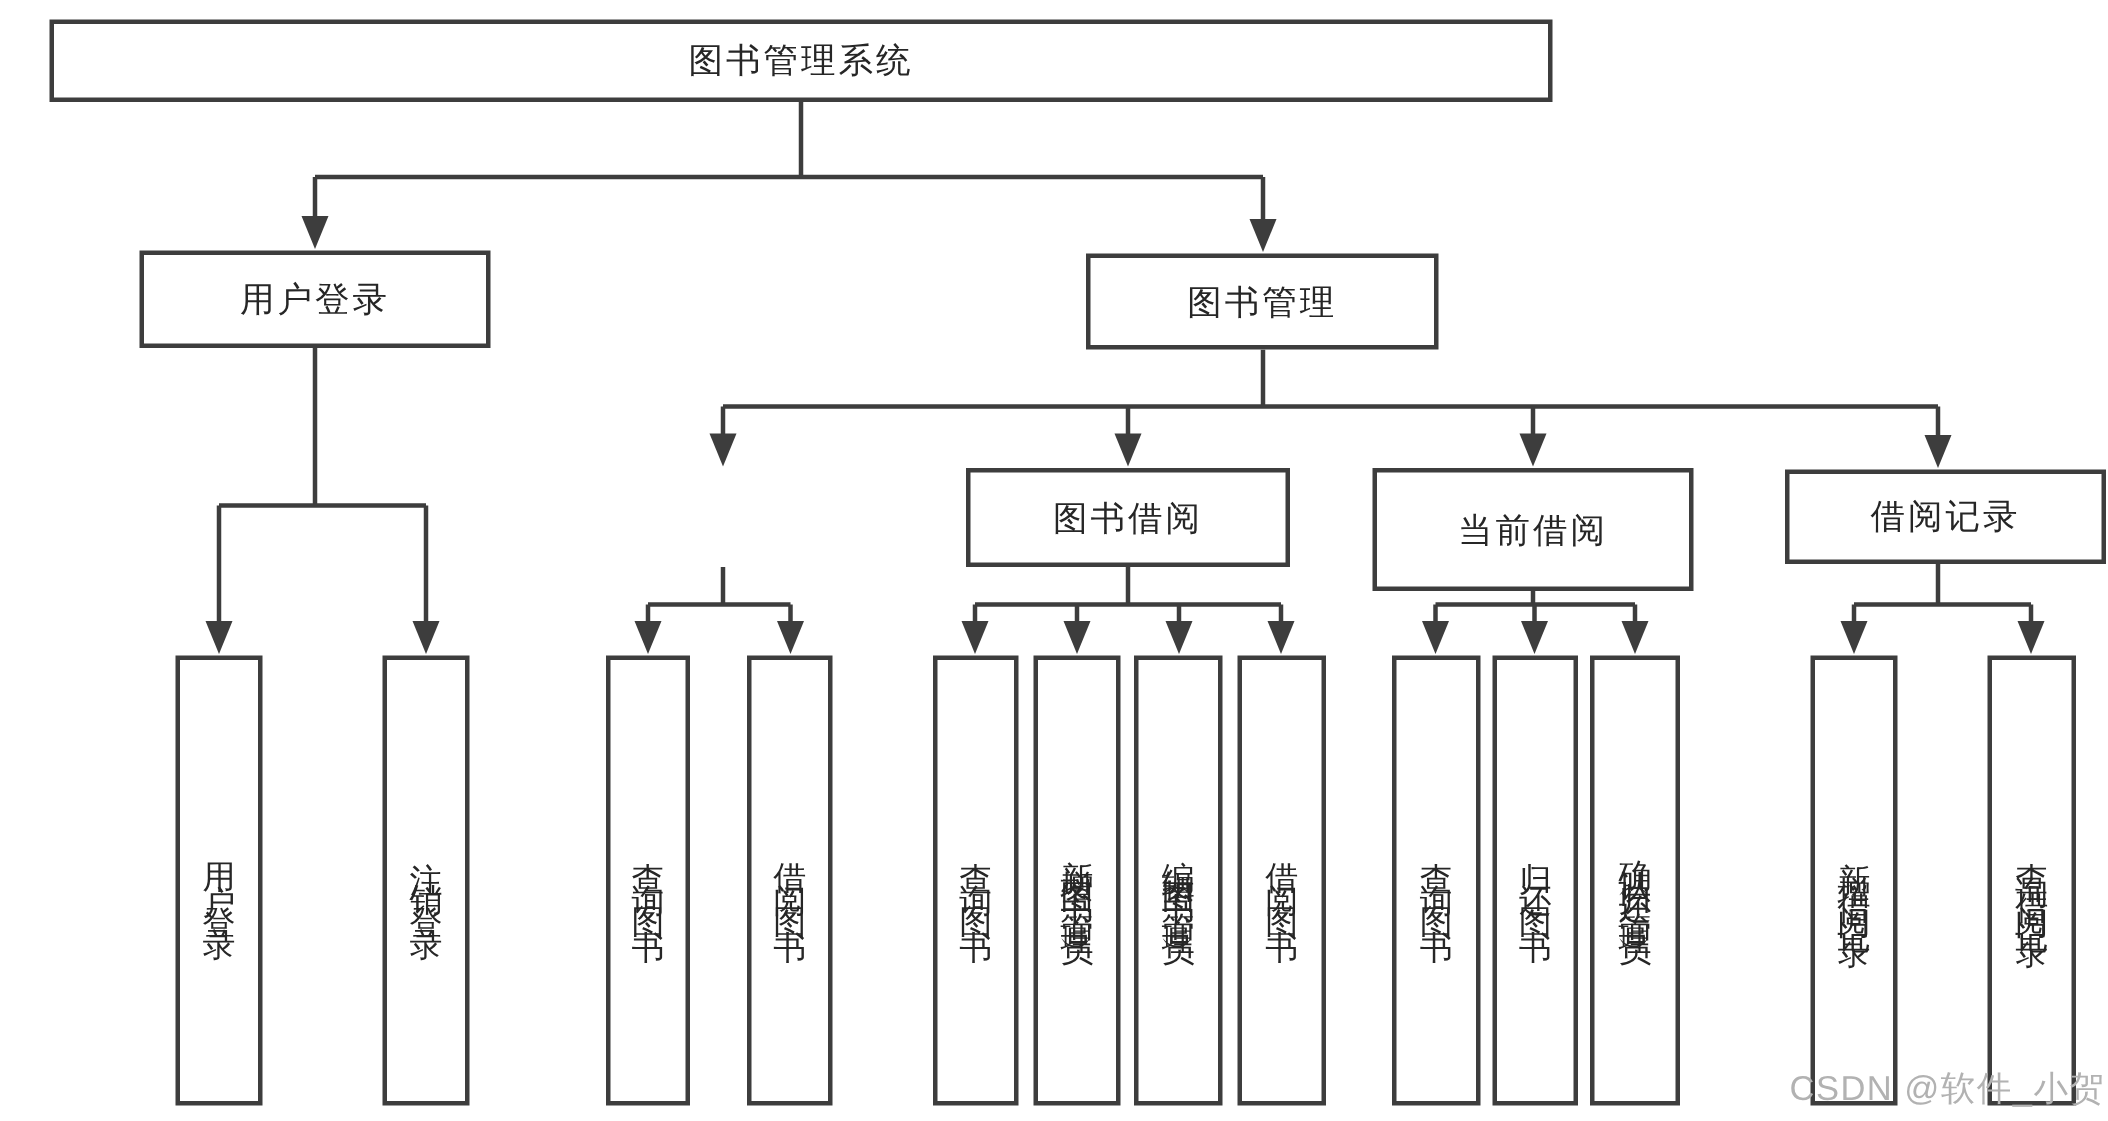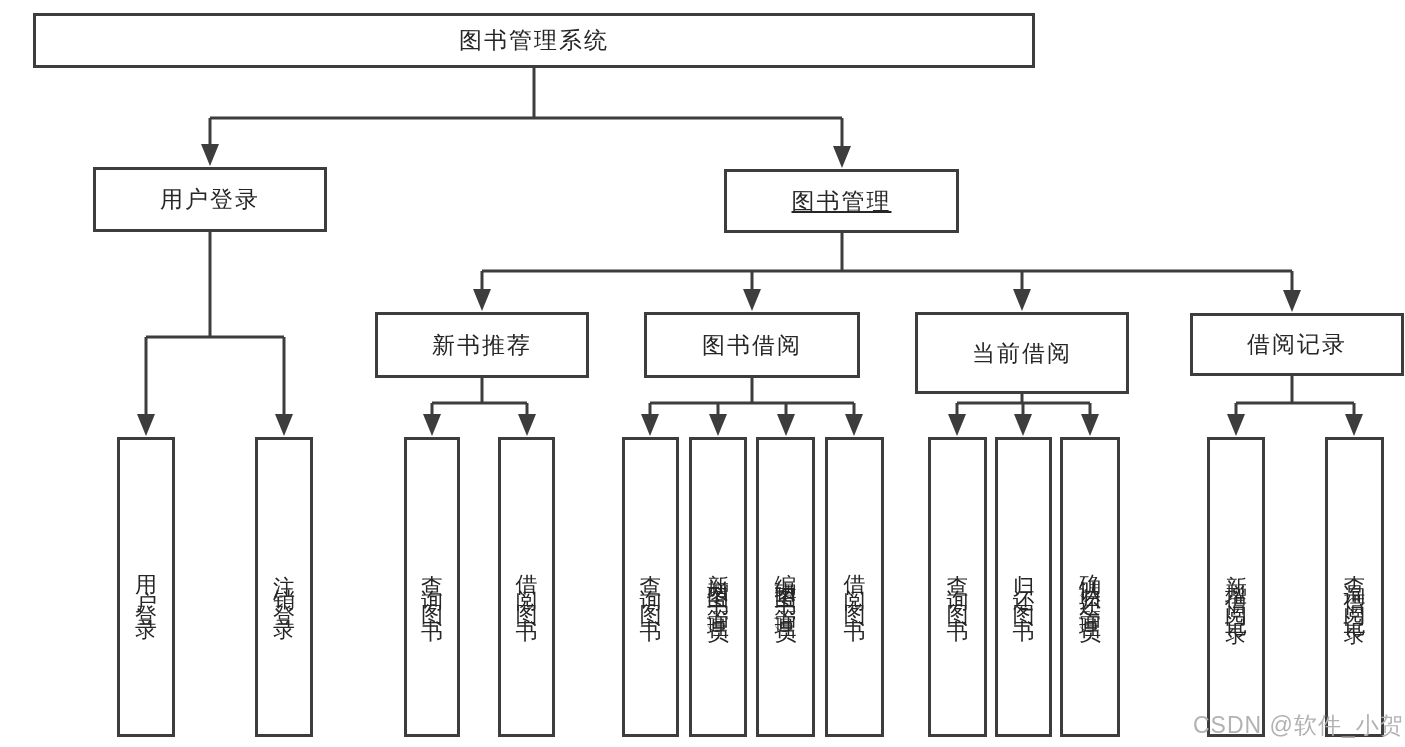--- a/index.html
+++ b/index.html
@@ -31,21 +31,21 @@
     text-orientation:mixed;
     font-size:22px;
   }
   .ls-lg{letter-spacing:15px;}
   .ls-md{letter-spacing:10px;}
   .ls-sm{letter-spacing:7px;}
 
   
   .n-root{left:21px;top:13px;width:1002px;height:55px;}
   .n-user-login{left:81px;top:167px;width:234px;height:65px;}
-  .n-book-mgmt{left:712px;top:169px;width:235px;height:64px;text-decoration:underline;}
+  .n-book-mgmt{left:712px;top:169px;width:235px;height:64px;}
   .n-new-book{left:363px;top:312px;width:214px;height:66px;}
   .n-borrowing{left:632px;top:312px;width:216px;height:66px;}
   .n-current{left:903px;top:312px;width:214px;height:82px;}
   .n-records{left:1178px;top:313px;width:214px;height:63px;}
   .n-ul-login{left:105px;top:437px;width:58px;height:300px;}
   .n-ul-logout{left:243px;top:437px;width:58px;height:300px;}
   .n-nb-query{left:392px;top:437px;width:56px;height:300px;}
   .n-nb-borrow{left:486px;top:437px;width:57px;height:300px;}
   .n-bb-query{left:610px;top:437px;width:57px;height:300px;}
   .n-bb-add{left:677px;top:437px;width:58px;height:300px;}
@@ -136,21 +136,20 @@
       <polygon points="1215,414 1233,414 1224,436"></polygon>
       <polygon points="1333,414 1351,414 1342,436"></polygon>
     </g>
   </svg>
 
   <div class="node n-root">图书管理系统</div>
 
   <div class="node n-user-login">用户登录</div>
   <div class="node n-book-mgmt">图书管理</div>
 
-  <div class="node n-new-book">新书推荐</div>
   <div class="node n-borrowing">图书借阅</div>
   <div class="node n-current">当前借阅</div>
   <div class="node n-records">借阅记录</div>
 
   <div class="node vnode ls-lg n-ul-login">用户登录</div>
   <div class="node vnode ls-lg n-ul-logout">注销登录</div>
 
   <div class="node vnode ls-lg n-nb-query">查询图书</div>
   <div class="node vnode ls-lg n-nb-borrow">借阅图书</div>
 

